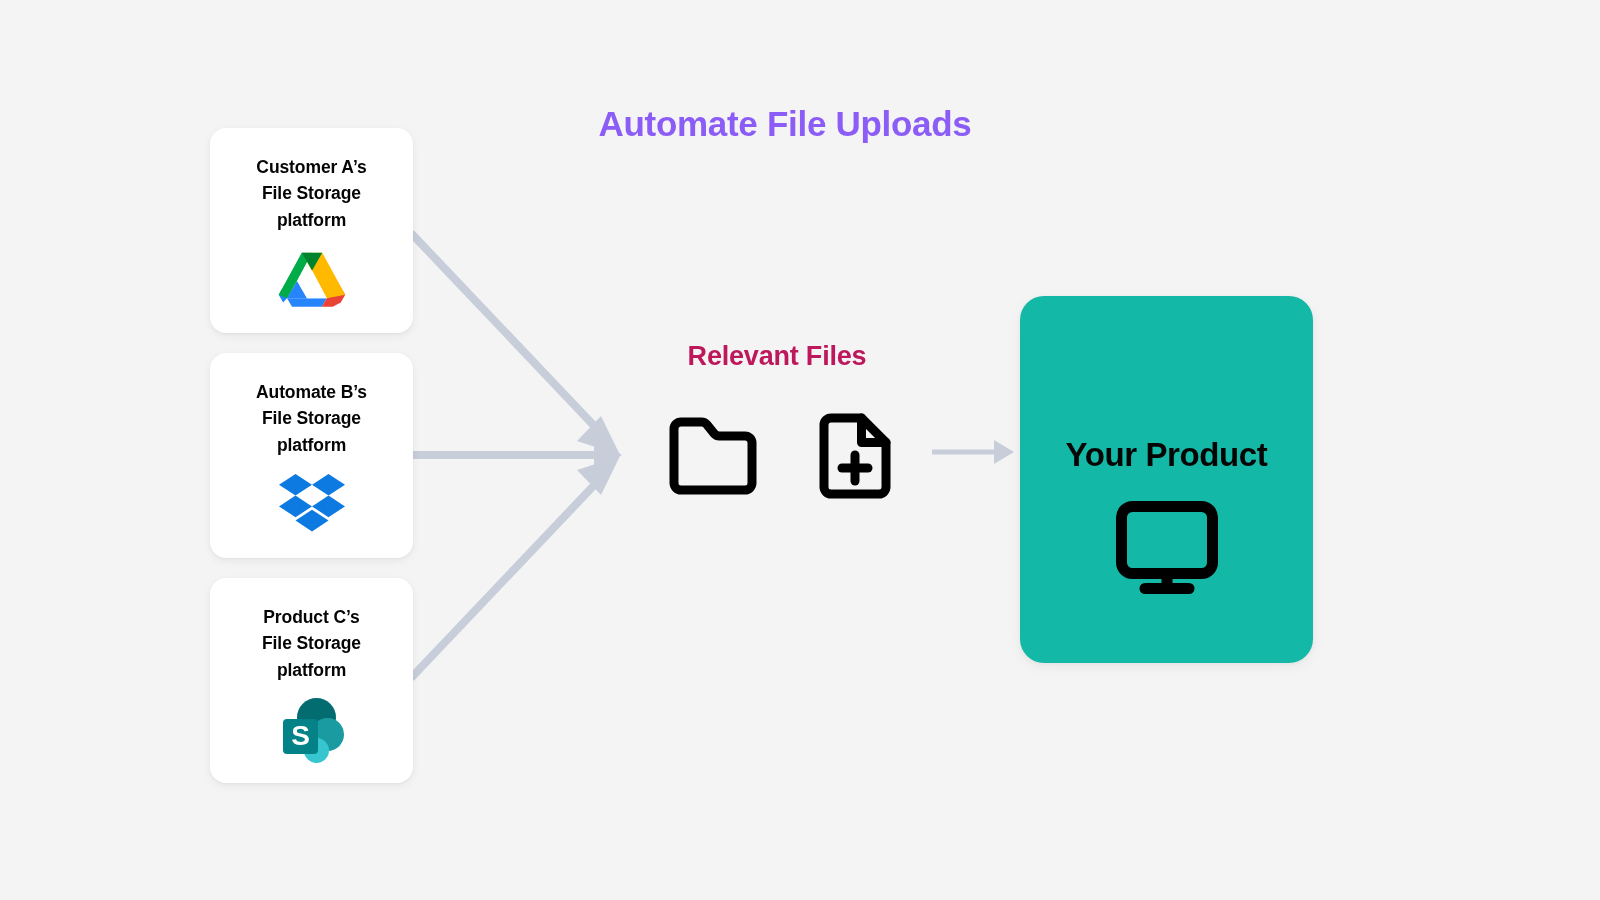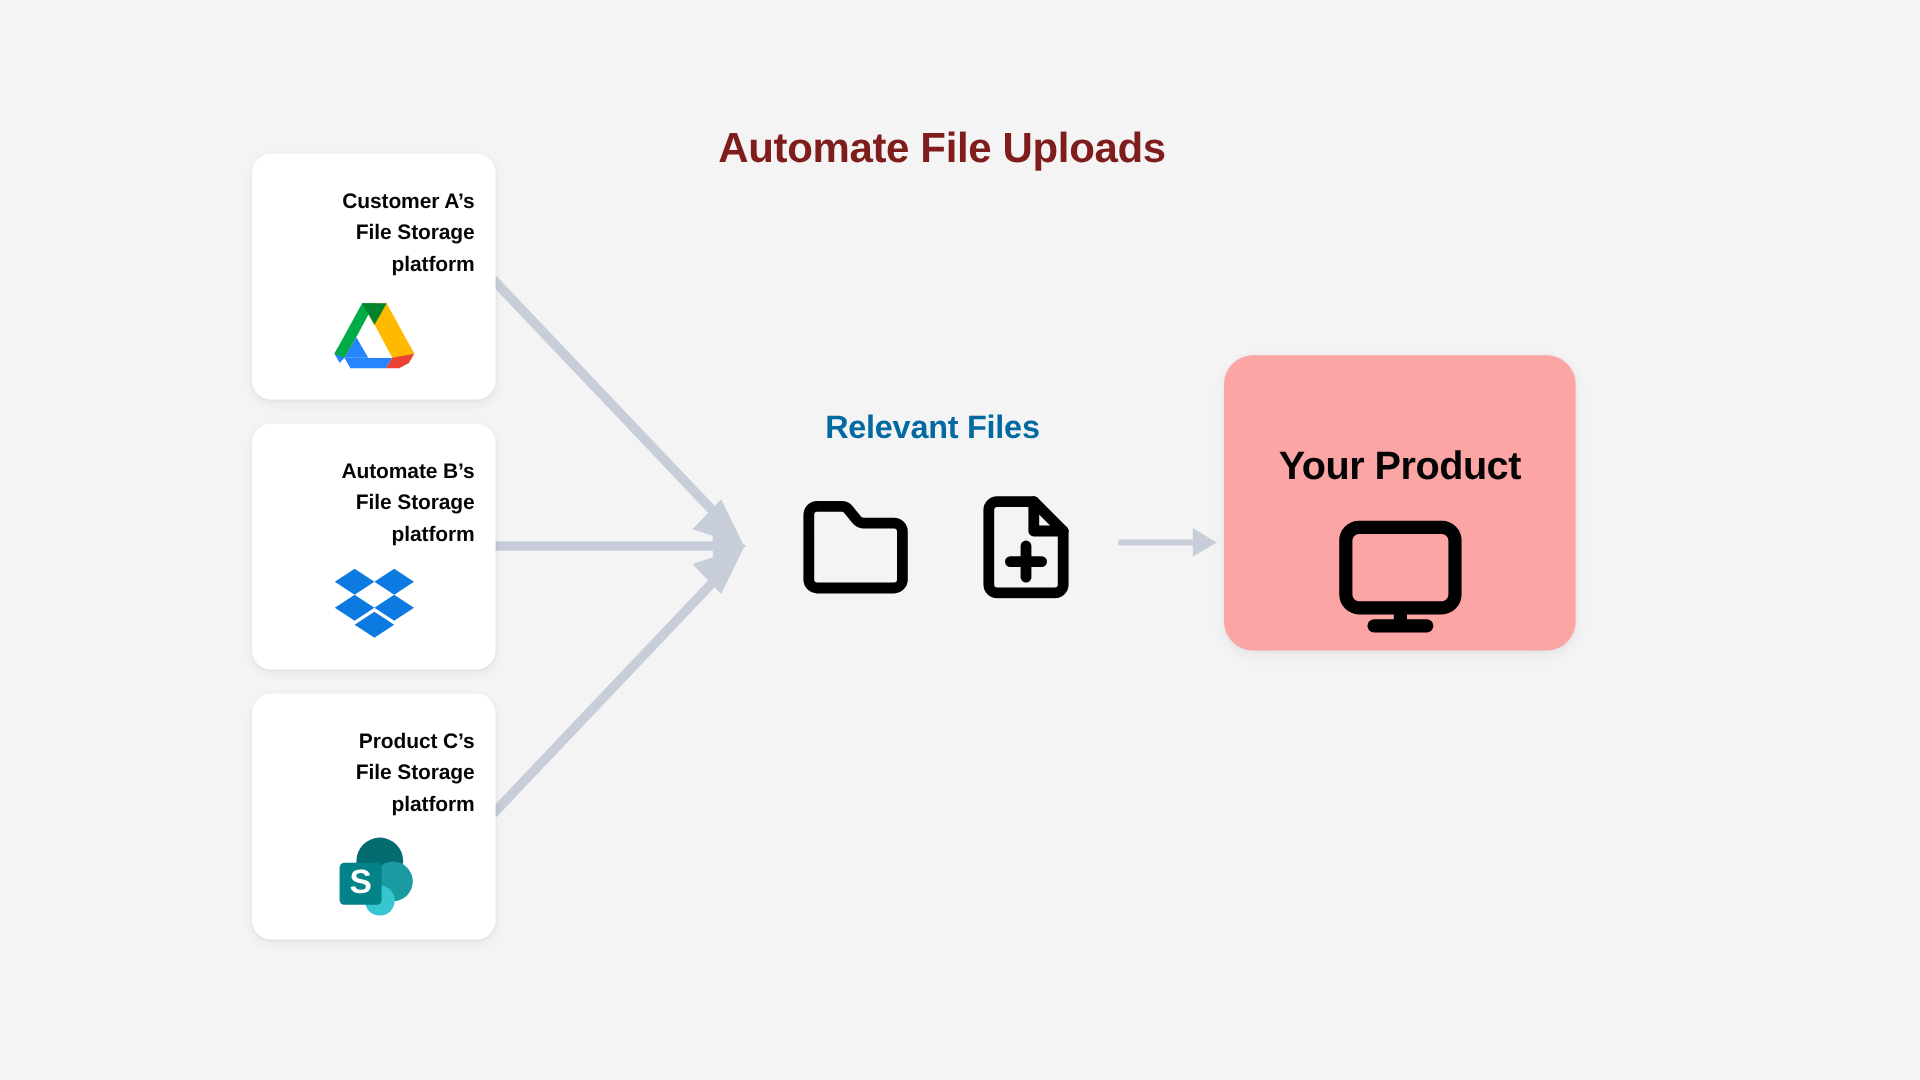--- a/index.html
+++ b/index.html
@@ -22,21 +22,21 @@
   
   .main-title {
     position: absolute;
     left: 0;
     top: 103px;
     width: 1570px;
     text-align: center;
     font-size: 35px;
     font-weight: 700;
     letter-spacing: -0.3px;
-    color: #7f1d1d;
+    color: #8b5cf6;
     line-height: 1.2;
   }
 
   
   .source-card {
     position: absolute;
     width: 203px;
     background: #ffffff;
     border-radius: 16px;
     box-shadow: 0 3px 10px rgba(16, 24, 40, 0.055),
@@ -45,21 +45,21 @@
     flex-direction: column;
     align-items: center;
   }
   .source-card.c1 { left: 210px; top: 128px;  height: 205px; }
   .source-card.c2 { left: 210px; top: 353px;  height: 205px; }
   .source-card.c3 { left: 210px; top: 578px;  height: 205px; }
 
   .source-label {
     margin-top: 26px;
     width: 168px;
-    text-align: right;
+    text-align: center;
     font-size: 17.5px;
     font-weight: 700;
     line-height: 1.5;
     letter-spacing: -0.1px;
     color: #050505;
   }
   .source-logo {
     margin-top: 14px;
     width: 72px;
     height: 66px;
@@ -81,48 +81,49 @@
   
   .center-title {
     position: absolute;
     left: 637px;
     top: 341px;
     width: 280px;
     text-align: center;
     font-size: 27px;
     font-weight: 700;
     letter-spacing: -0.2px;
-    color: #0369a1;
+    color: #be185d;
   }
   .center-icons {
     position: absolute;
     left: 655px;
     top: 408px;
     width: 250px;
     height: 100px;
     display: flex;
     align-items: center;
     justify-content: center;
     gap: 58px;
   }
 
   
   .product-card {
     position: absolute;
     left: 1020px;
     top: 296px;
     width: 293px;
-    height: 246px;
-    background: #fca5a5;
+    height: 367px;
+    background: #14b8a6;
     border-radius: 24px;
     box-shadow: 0 4px 14px rgba(16, 24, 40, 0.05),
                 0 1px 4px rgba(16, 24, 40, 0.04);
     display: flex;
     flex-direction: column;
     align-items: center;
+    justify-content: center;
   }
   .product-title {
     margin-top: 73px;
     font-size: 33px;
     font-weight: 700;
     letter-spacing: -0.4px;
     color: #050505;
   }
   .product-icon {
     margin-top: 26px;

